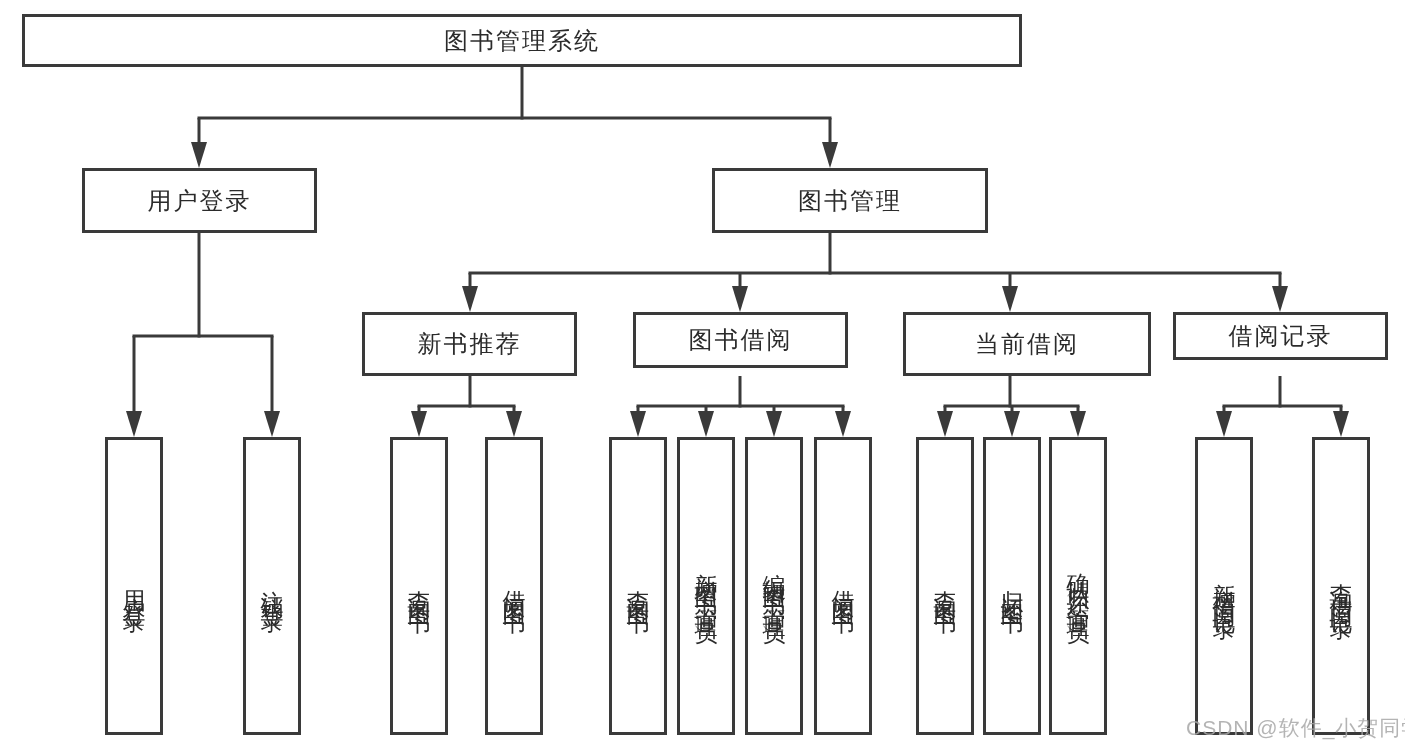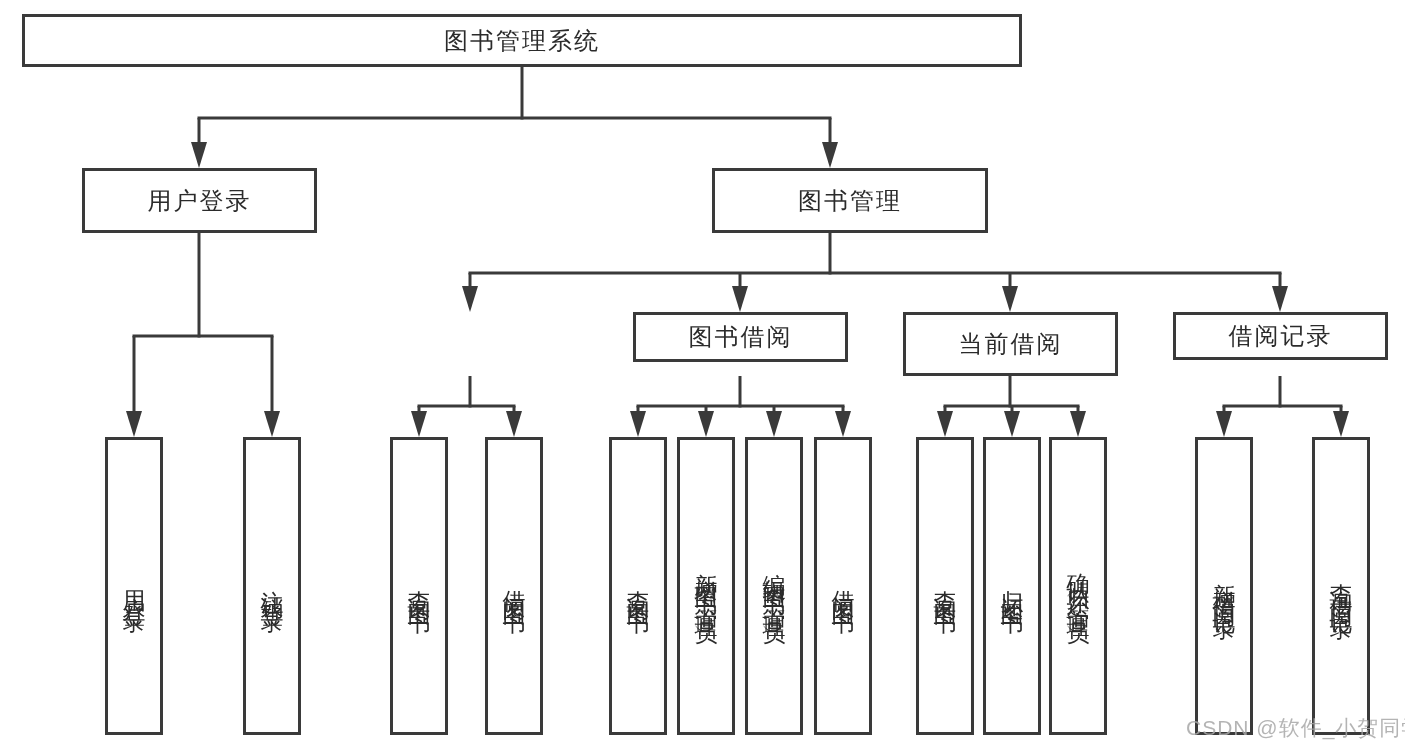--- a/index.html
+++ b/index.html
@@ -128,24 +128,27 @@
     <span>图书管理系统</span>
   </div>
 
   <div class="box h" style="left:82px;top:168px;width:235px;height:65px">
     <span>用户登录</span>
   </div>
   <div class="box h" style="left:712px;top:168px;width:276px;height:65px">
     <span>图书管理</span>
   </div>
 
-  <div class="box h" style="left:633px;top:312px;width:215px;height:50px">
+  <div class="box h" style="left:362px;top:312px;width:215px;height:64px">
+    <span>新书推荐</span>
+  </div>
+  <div class="box h" style="left:633px;top:312px;width:215px;height:56px">
     <span>图书借阅</span>
   </div>
-  <div class="box h" style="left:903px;top:312px;width:215px;height:64px">
+  <div class="box h" style="left:903px;top:312px;width:248px;height:64px">
     <span>当前借阅</span>
   </div>
   <div class="box h" style="left:1173px;top:312px;width:215px;height:48px">
     <span>借阅记录</span>
   </div>
 
   <div class="box v" style="left:105px;top:437px;width:58px;height:298px">
     <span>用户登录</span>
   </div>
   <div class="box v" style="left:243px;top:437px;width:58px;height:298px">

